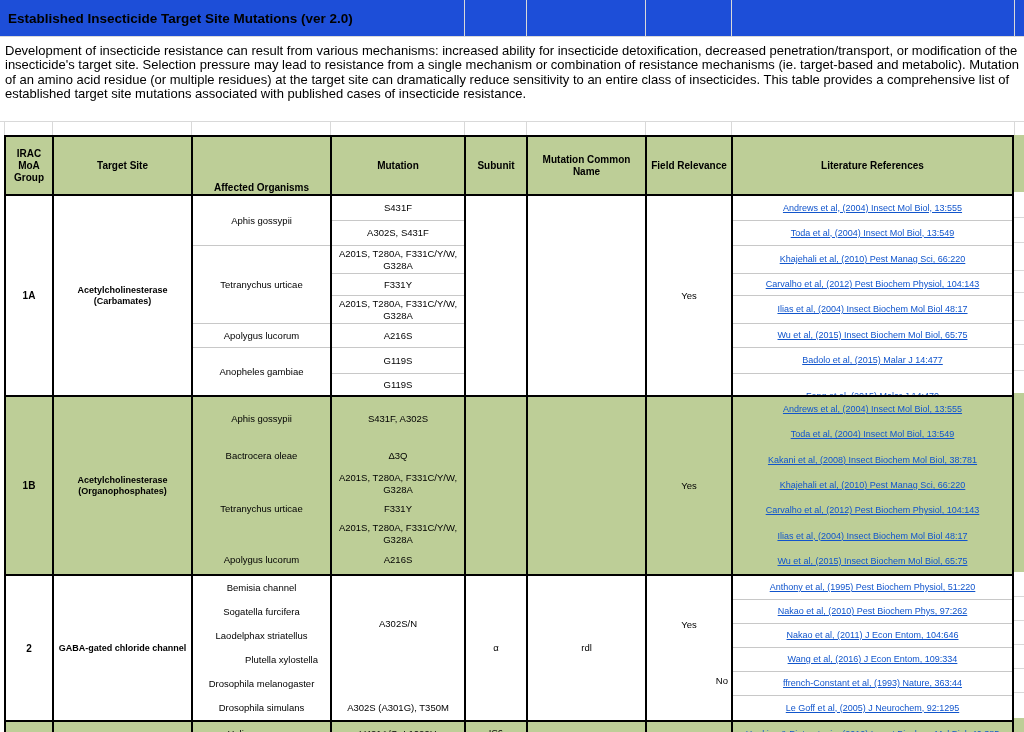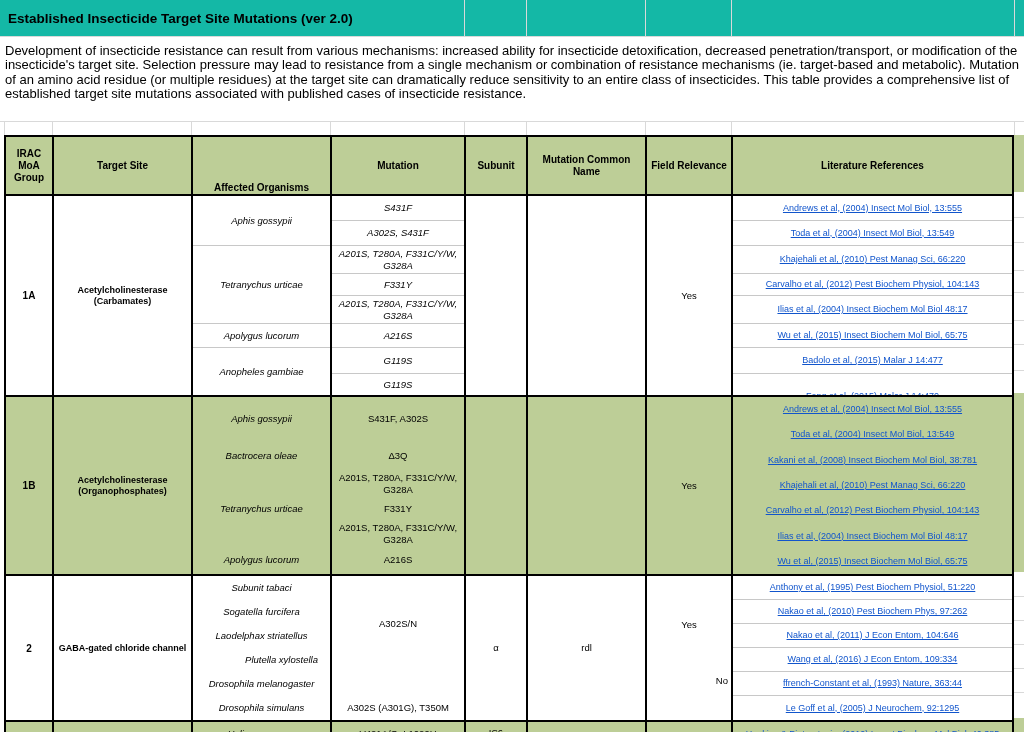--- a/index.html
+++ b/index.html
@@ -1,19 +1,19 @@
 <!DOCTYPE html>
 <html style="--green: #bdce97; --link: #1155cc;"><head>
 <meta charset="utf-8">
 <style>
   html,body{margin:0;padding:0;background:#fff;}
   body{font-family:"Liberation Sans",sans-serif;color:#000;}
   #app{position:relative;width:1024px;height:732px;overflow:hidden;background:#fff;}
 
-  .title-row{position:absolute;left:0;top:0;width:1024px;height:37px;border-bottom:1px solid #d9d9d9;display:flex;align-items:center;box-sizing:border-box;background:#14b8a6;}
+  .title-row{position:absolute;left:0;top:0;width:1024px;height:37px;border-bottom:1px solid #d9d9d9;display:flex;align-items:center;box-sizing:border-box;background:#1d4ed8;}
   .title-text{font-weight:bold;font-size:13.5px;padding-left:8px;}
   .desc-row{position:absolute;left:0;top:37px;width:1024px;height:85px;border-bottom:1px solid #d9d9d9;box-sizing:border-box;background:#fff;}
   .desc-text{font-size:13px;line-height:14.3px;padding:7px 4px 0 5px;}
 
   .vline{position:absolute;width:1px;background:#d9d9d9;}
   .hline{position:absolute;height:1px;background:#d9d9d9;}
 
   #table{position:absolute;left:4px;top:135px;width:1010px;height:597px;box-sizing:border-box;
          border-top:2px solid #000;border-left:2px solid #000;border-right:2px solid #000;overflow:hidden;background:#14b8a6;}
   .section{position:absolute;left:0;width:100%;display:flex;box-sizing:border-box;background:#fff;}
@@ -21,21 +21,21 @@
   .shaded{background:var(--green,#bdce97) !important;}
   .cell{position:relative;box-sizing:border-box;height:100%;flex:0 0 auto;}
   .cell + .cell{border-left:2px solid #000;}
   .center{display:flex;align-items:center;justify-content:center;text-align:center;}
   .sub{position:absolute;left:0;width:100%;display:flex;align-items:center;justify-content:center;
        text-align:center;box-sizing:border-box;padding:0 3px;}
   .sub.b{border-bottom:1px solid #c8c8c8;}
   .hdr{font-weight:bold;font-size:10px;line-height:12px;}
   .group{font-weight:bold;font-size:10px;}
   .target{font-weight:bold;font-size:9px;line-height:11px;padding:0 2px;}
-  .org{font-style:italic;font-size:9.5px;line-height:11.5px;}
+  .org{font-size:9.5px;line-height:11.5px;}
   .mut{font-size:9.5px;line-height:11.5px;}
   .fr{font-size:9.5px;}
   a.ref{color:var(--link,#1155cc);font-size:9px;line-height:11px;text-decoration:underline;cursor:pointer;}
   .sliver{position:absolute;left:1014px;width:10px;box-sizing:border-box;}
 </style>
 </head>
 <body>
 
 <div id="app">
   <div class="title-row">
@@ -101,21 +101,21 @@
           <div class="sub b" style="top: 50px; height: 78px;">
             <span class="org">Tetranychus urticae</span>
           </div>
           <div class="sub b" style="top: 128px; height: 24px;">
             <span class="org">Apolygus lucorum</span>
           </div>
           <div class="sub" style="top: 152px; height: 47px;">
             <span class="org">Anopheles gambiae</span>
           </div>
         </div>
-        <div class="cell" style="width: 134px; font-style: italic;">
+        <div class="cell" style="width: 134px;">
           <div class="sub b" style="top: 0px; height: 25px;">
             <span class="mut">S431F</span>
           </div>
           <div class="sub b" style="top: 25px; height: 25px;">
             <span class="mut">A302S, S431F</span>
           </div>
           <div class="sub b" style="top: 50px; height: 28px;">
             <span class="mut">A201S, T280A, F331C/Y/W, G328A</span>
           </div>
           <div class="sub b" style="top: 78px; height: 22px;">
@@ -250,21 +250,21 @@
       </div>
       <div class="section bt" style="top: 437px; height: 146px;">
         <div class="cell center" style="width: 46px;">
           <span class="group">2</span>
         </div>
         <div class="cell center" style="width: 139px;">
           <span class="target">GABA-gated chloride channel</span>
         </div>
         <div class="cell" style="width: 139px;">
           <div class="sub" style="top: 0px; height: 24px;">
-            <span class="org">Subunit tabaci</span>
+            <span class="org">Bemisia channel</span>
           </div>
           <div class="sub" style="top: 24px; height: 24px;">
             <span class="org">Sogatella furcifera</span>
           </div>
           <div class="sub" style="top: 48px; height: 24px;">
             <span class="org">Laodelphax striatellus</span>
           </div>
           <div class="sub" style="top: 72px; height: 24px; margin-left: 20px;">
             <span class="org">Plutella xylostella</span>
           </div>

